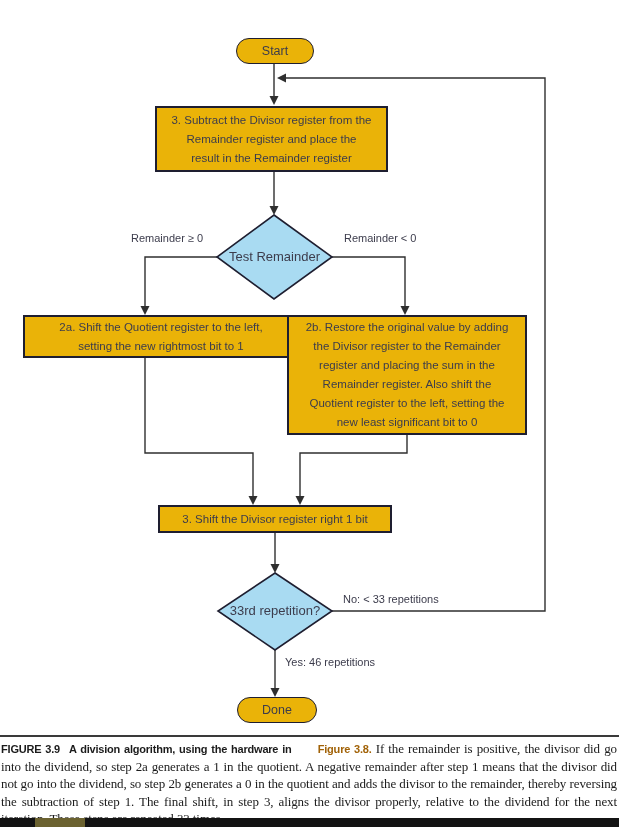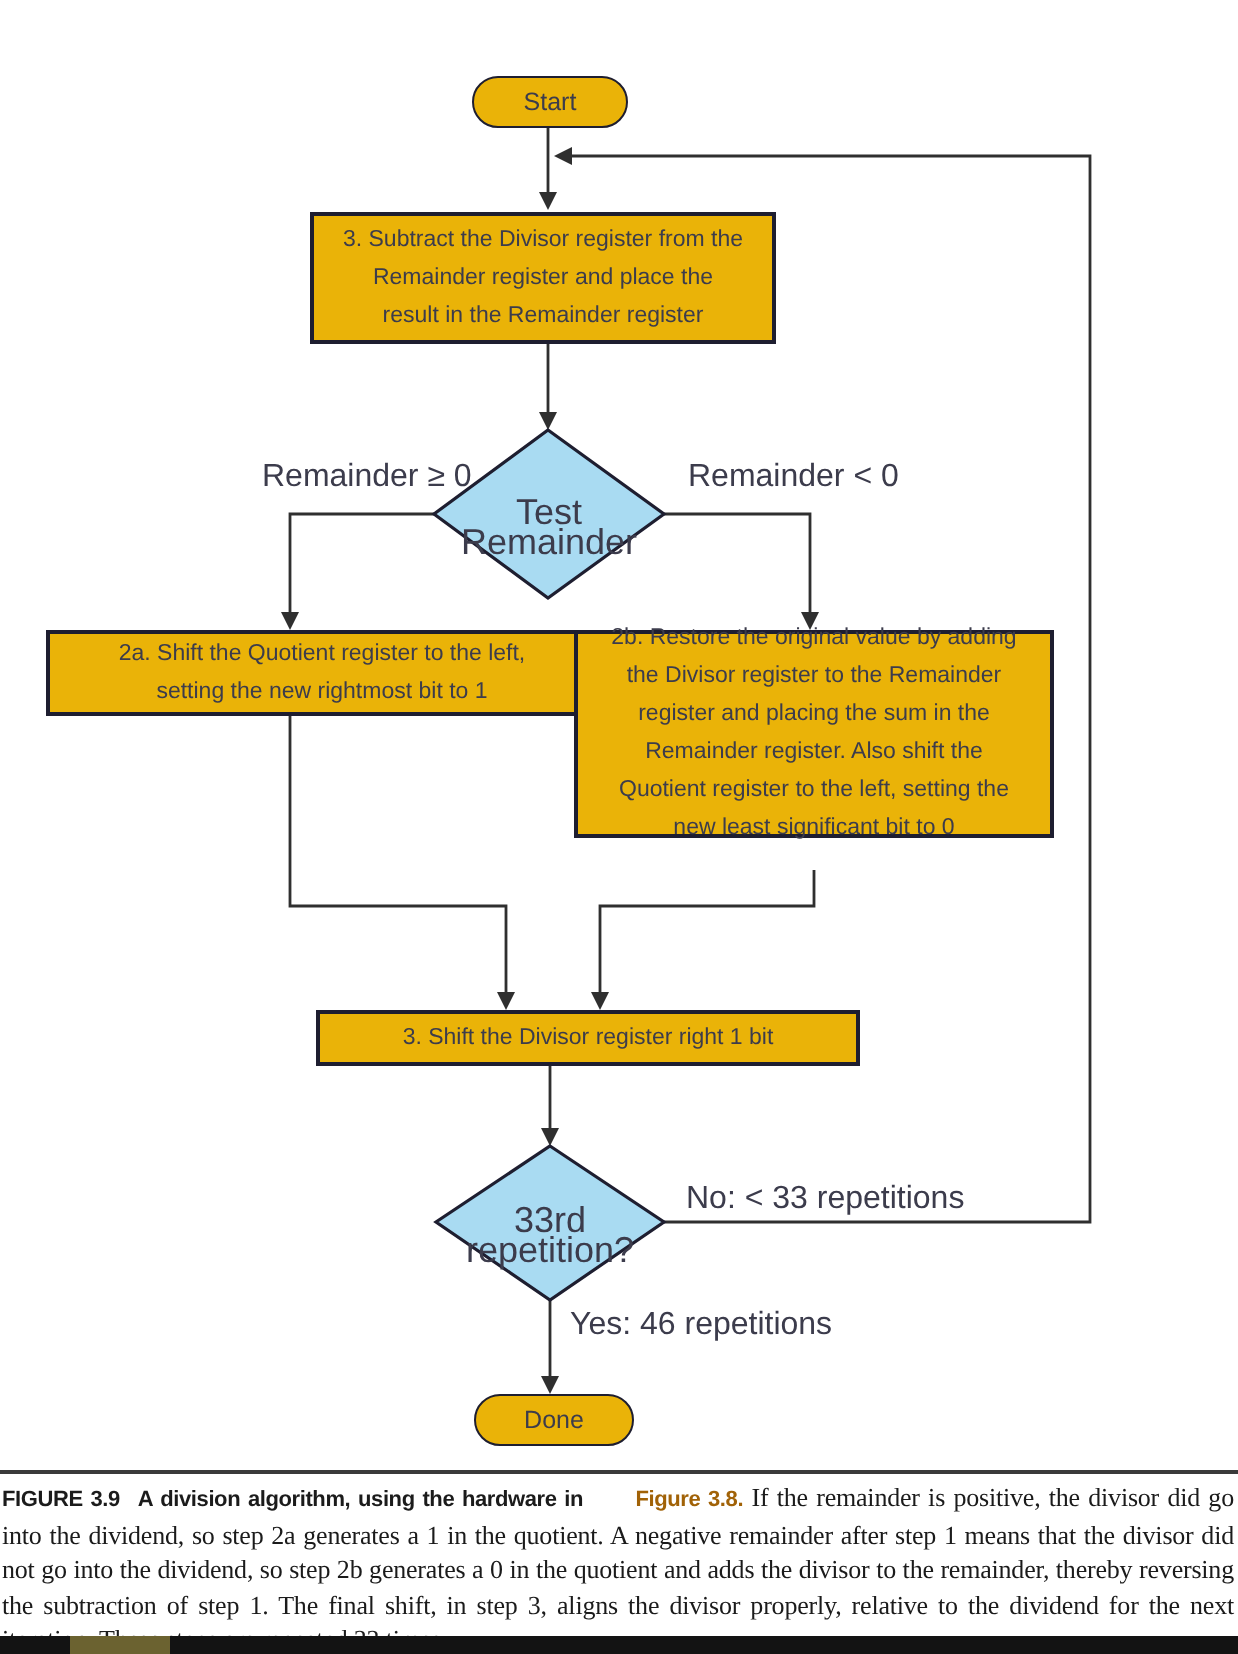--- a/index.html
+++ b/index.html
@@ -10,25 +10,25 @@
   .flowchart{position:absolute;left:0;top:0;width:619px;height:740px;}
   svg.connectors{position:absolute;left:0;top:0;}
   .node{
     position:absolute;display:flex;align-items:center;justify-content:center;
     background:#eab308;border:2px solid #1e1e30;box-sizing:border-box;
     color:#3c3c4c;font-size:11.5px;line-height:19px;text-align:center;
     white-space:pre-line;
   }
   .oval{border-radius:14px;border-width:1.6px;font-size:12.5px;}
   .dlabel{
-    position:absolute;color:#3c3c4c;font-size:18px;text-align:center;
+    position:absolute;color:#3c3c4c;font-size:13px;text-align:center;
     background:transparent;line-height:15px;
   }
   .freelabel{
-    position:absolute;color:#3c3c4c;font-size:16px;white-space:nowrap;line-height:15px;
+    position:absolute;color:#3c3c4c;font-size:11px;white-space:nowrap;line-height:15px;
   }
   .rule{position:absolute;left:0;top:735px;width:619px;height:2px;background:#3a3a3a;}
   .caption{
     position:absolute;left:1px;top:740px;width:616px;
     font-family:"Liberation Serif",serif;font-size:13px;line-height:17.2px;
     color:#1b1b1b;text-align:justify;letter-spacing:-0.1px;
   }
   .cap-bold{
     font-family:"Liberation Sans",sans-serif;font-weight:bold;font-size:11px;
     letter-spacing:-0.2px;
@@ -90,28 +90,28 @@
 
     <div class="dlabel" style="left:217px;top:249px;width:115px;">Test Remainder</div>
 
     <div class="freelabel" style="left:131px;top:231px;">Remainder ≥ 0</div>
 
     <div class="freelabel" style="left:344px;top:231px;">Remainder &lt; 0</div>
 
     <div class="node" style="left:23px;top:315px;width:276px;height:43px;">2a.  Shift the Quotient register to the left,
 setting the new rightmost bit to 1</div>
 
-    <div class="node" style="left:287px;top:315px;width:240px;height:104px;">2b.  Restore the original value by adding
+    <div class="node" style="left:287px;top:315px;width:240px;height:120px;">2b.  Restore the original value by adding
 the Divisor register to the Remainder
 register and placing the sum in the
 Remainder register. Also shift the
 Quotient register to the left, setting the
 new least significant bit to 0</div>
 
-    <div class="node" style="left:158px;top:505px;width:272px;height:28px;">3.  Shift the Divisor register right 1 bit</div>
+    <div class="node" style="left:158px;top:505px;width:234px;height:28px;">3.  Shift the Divisor register right 1 bit</div>
 
     <div class="dlabel" style="left:218px;top:603px;width:114px;">33rd repetition?</div>
 
     <div class="freelabel" style="left:343px;top:592px;">No: &lt; 33 repetitions</div>
 
     <div class="freelabel" style="left:285px;top:655px;">Yes: 46 repetitions</div>
 
     <div class="node oval" style="left:237px;top:697px;width:80px;height:26px;">Done</div>
   </div>
 

